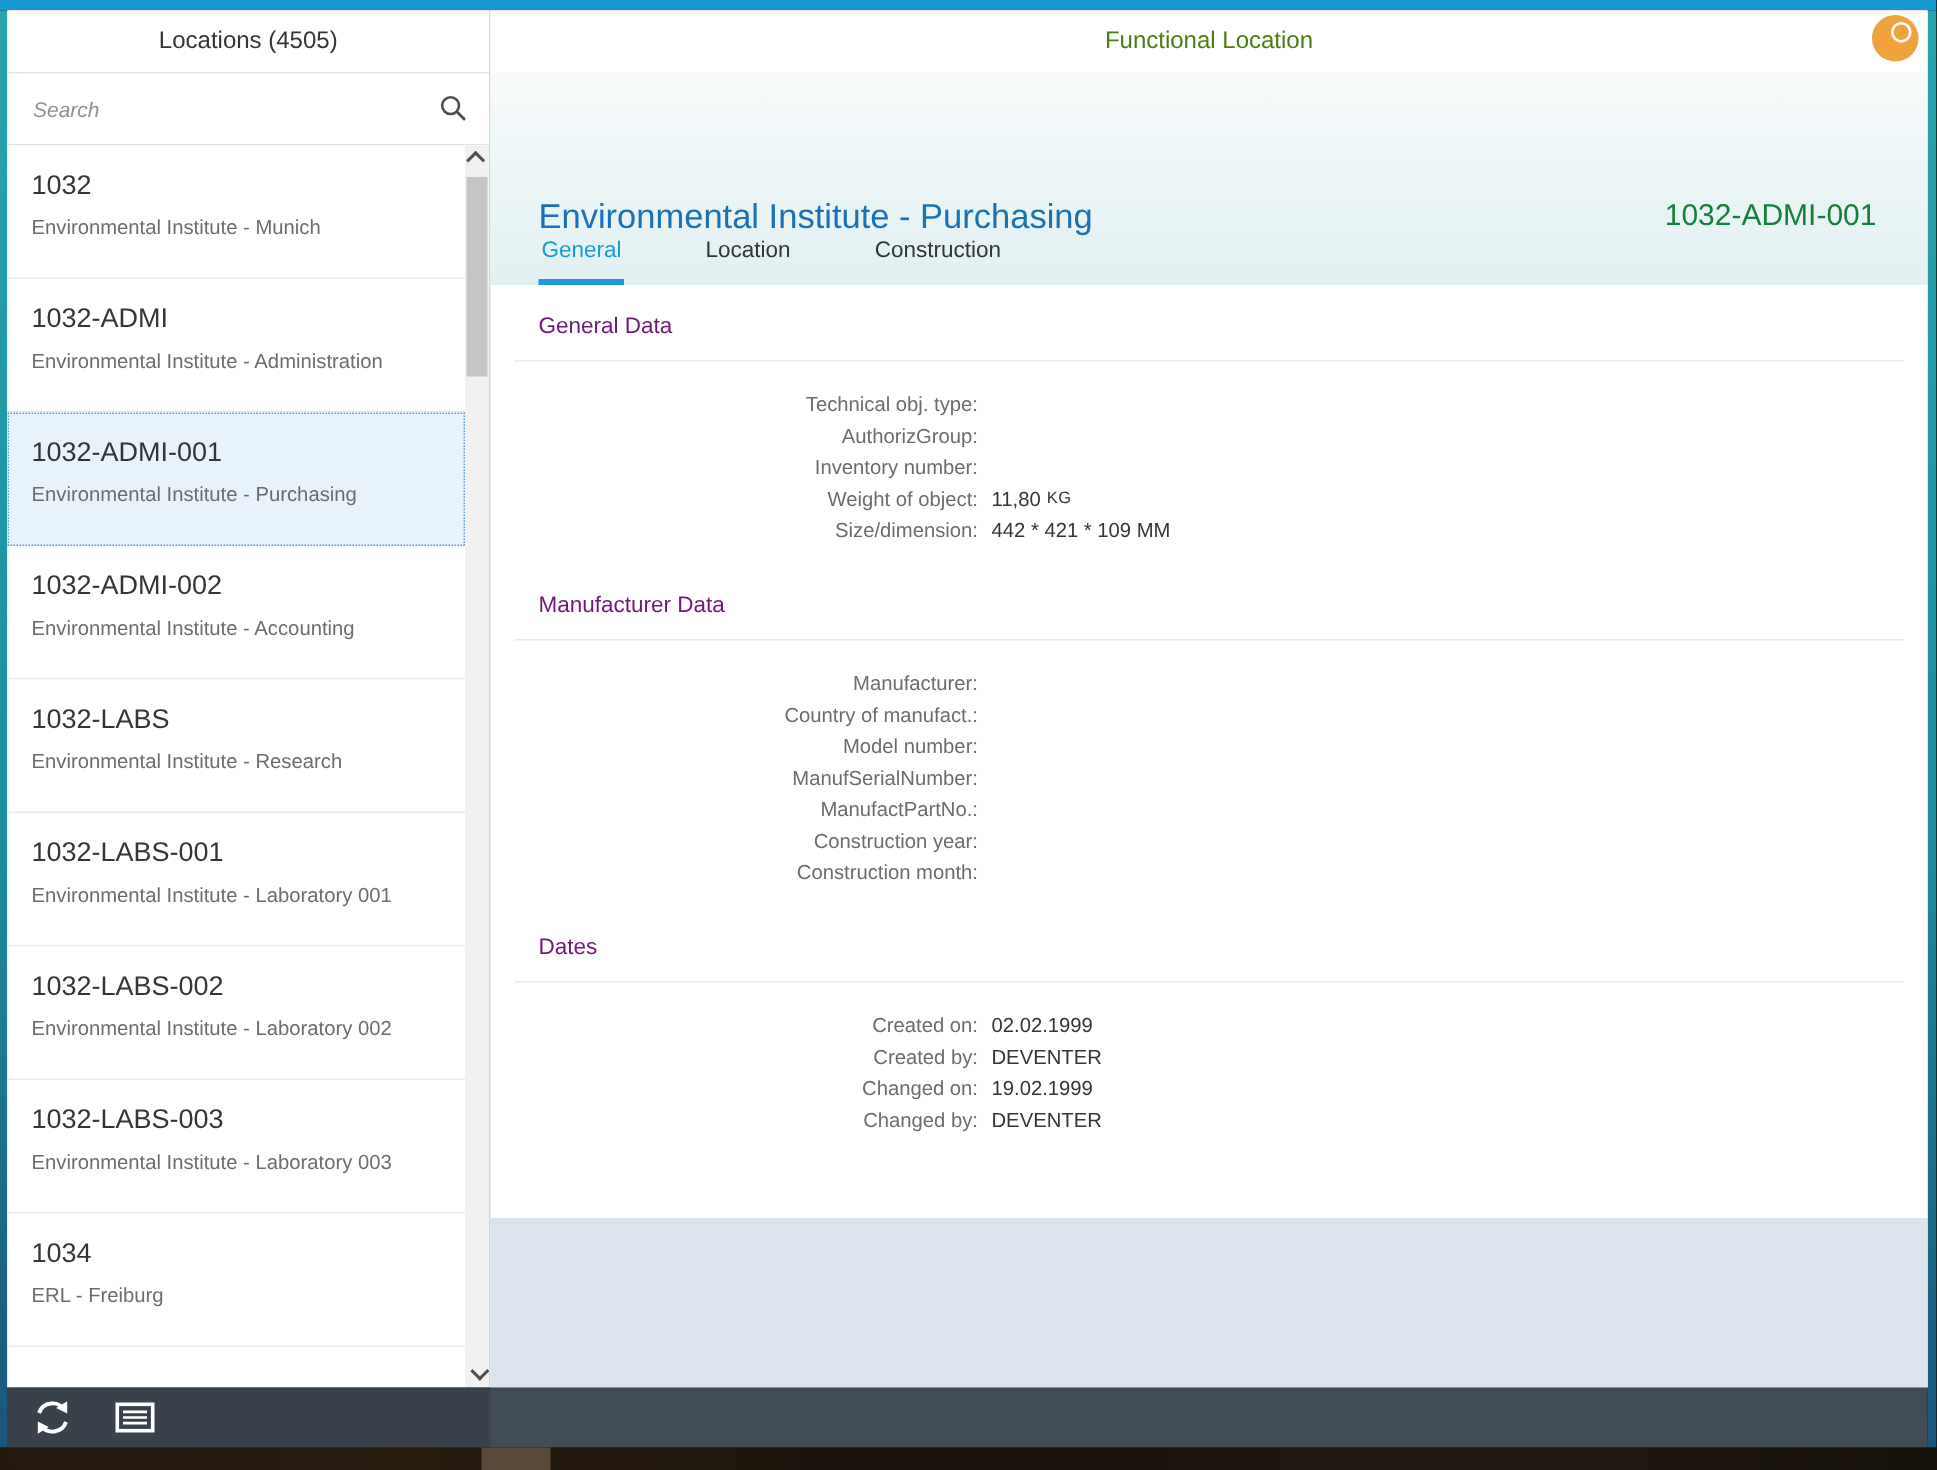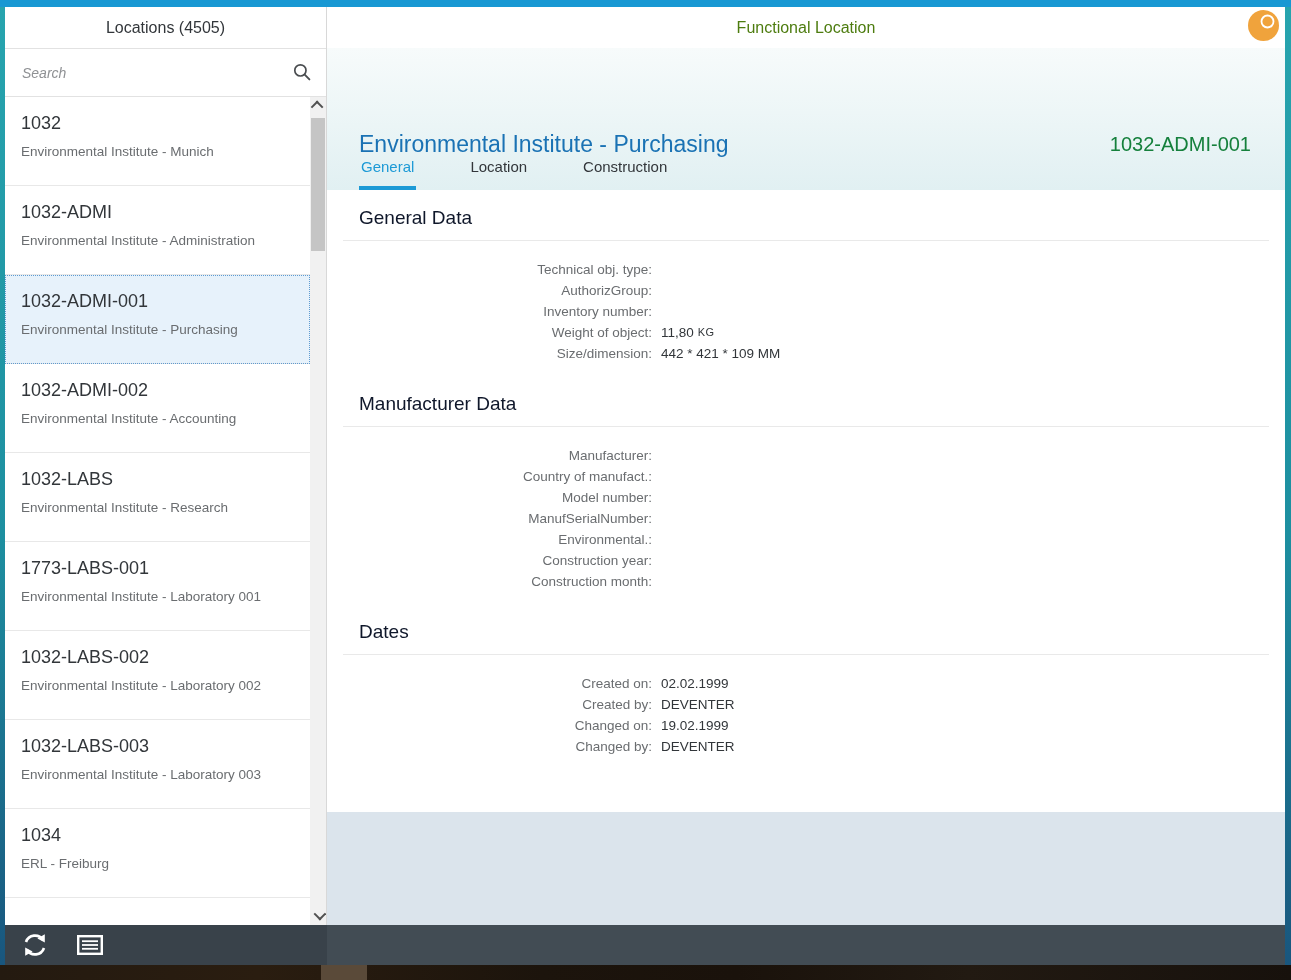--- a/index.html
+++ b/index.html
@@ -53,21 +53,21 @@
   .object-header{height:142px;background:linear-gradient(#f7fbfb,#e1f0f2);position:relative;
     padding:0 32px;box-sizing:border-box;}
   .obj-title{position:absolute;left:32px;top:83px;font-size:23px;color:#1a72b4;cursor:pointer;}
   .obj-id{position:absolute;right:34px;top:85px;font-size:20px;color:#15803c;}
   .tabs{position:absolute;left:32px;bottom:0;display:flex;gap:52px;}
   .tab{font-size:15px;color:#32363a;padding:0 2px 11px 2px;border-bottom:4px solid transparent;cursor:pointer;}
   .tab.selected{color:#1c9ad6;border-bottom-color:#1c9ad6;}
   .content{flex:1;background:#fff;padding:0 16px;box-sizing:border-box;overflow:hidden;}
   .section{padding-top:18px;}
   .section + .section{padding-top:30px;}
-  .section-title{font-size:19px;color:#0f172a;padding-left:16px;line-height:20px;}
+  .section-title{font-size:15px;color:#701a75;padding-left:16px;line-height:20px;}
   .section-rule{border:none;border-top:1px solid #e9e9e9;margin:12px 0 0 0;}
   .form{margin-top:18px;}
   .form-row{display:flex;line-height:21px;font-size:13.5px;}
   .form-label{width:309px;min-width:309px;text-align:right;color:#6a6d70;}
   .form-value{margin-left:9px;color:#32363a;white-space:pre;text-align:center;}
   .form-unit{font-size:11px;color:#32363a;margin-left:4px;letter-spacing:.3px;}
   .detail-bottom{height:113px;background:#dbe4ec;}
   
   .footer{position:absolute;left:5px;top:925px;width:1280px;height:40px;background:#424c54;display:flex;}
   .footer-left{width:322px;height:100%;background:#39424a;display:flex;align-items:center;gap:25px;padding-left:15px;box-sizing:border-box;}
@@ -120,21 +120,21 @@
     <div class="li-id">1032-ADMI-002</div>
     <div class="li-desc">Environmental Institute - Accounting</div>
   </div>
 
   <div class="list-item">
     <div class="li-id">1032-LABS</div>
     <div class="li-desc">Environmental Institute - Research</div>
   </div>
 
   <div class="list-item">
-    <div class="li-id">1773-LABS-001</div>
+    <div class="li-id">1032-LABS-001</div>
     <div class="li-desc">Environmental Institute - Laboratory 001</div>
   </div>
 
   <div class="list-item">
     <div class="li-id">1032-LABS-002</div>
     <div class="li-desc">Environmental Institute - Laboratory 002</div>
   </div>
 
   <div class="list-item">
     <div class="li-id">1032-LABS-003</div>
@@ -240,21 +240,21 @@
 
   </div>
 
   <div class="form-row">
     <div class="form-label">ManufSerialNumber:</div>
     <div class="form-value"></div>
 
   </div>
 
   <div class="form-row">
-    <div class="form-label">Environmental.:</div>
+    <div class="form-label">ManufactPartNo.:</div>
     <div class="form-value"></div>
 
   </div>
 
   <div class="form-row">
     <div class="form-label">Construction year:</div>
     <div class="form-value"></div>
 
   </div>
 

